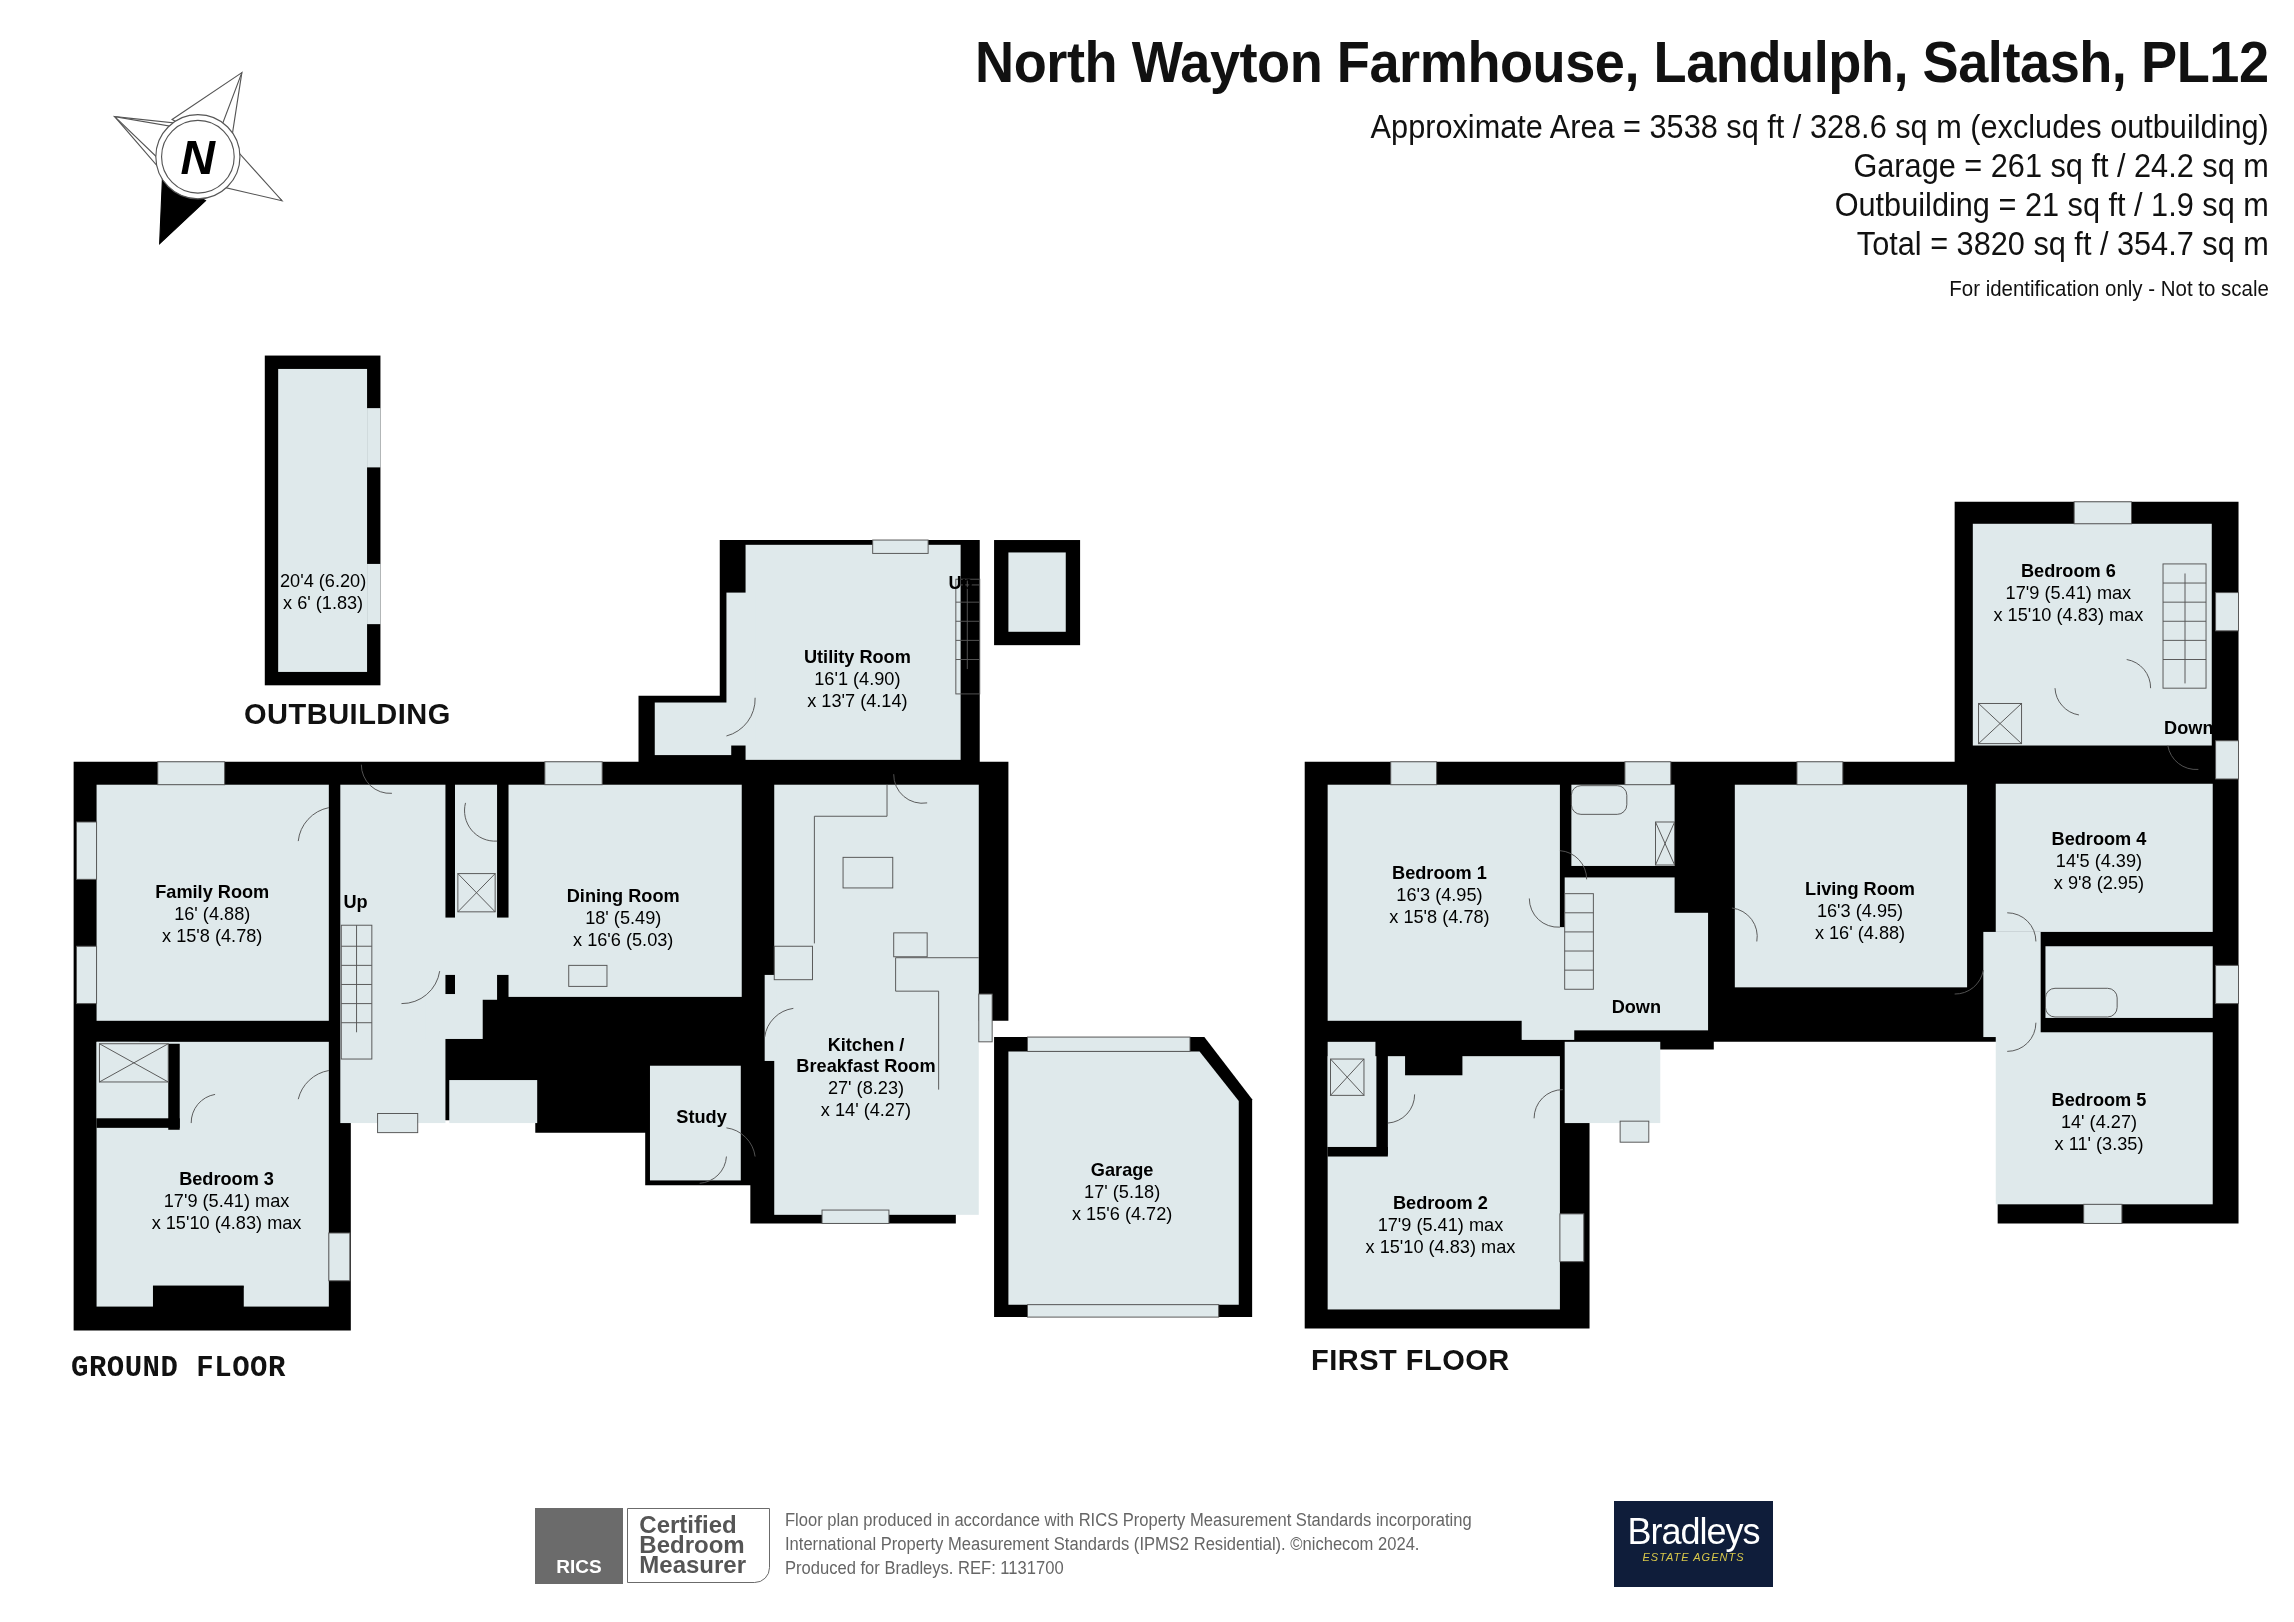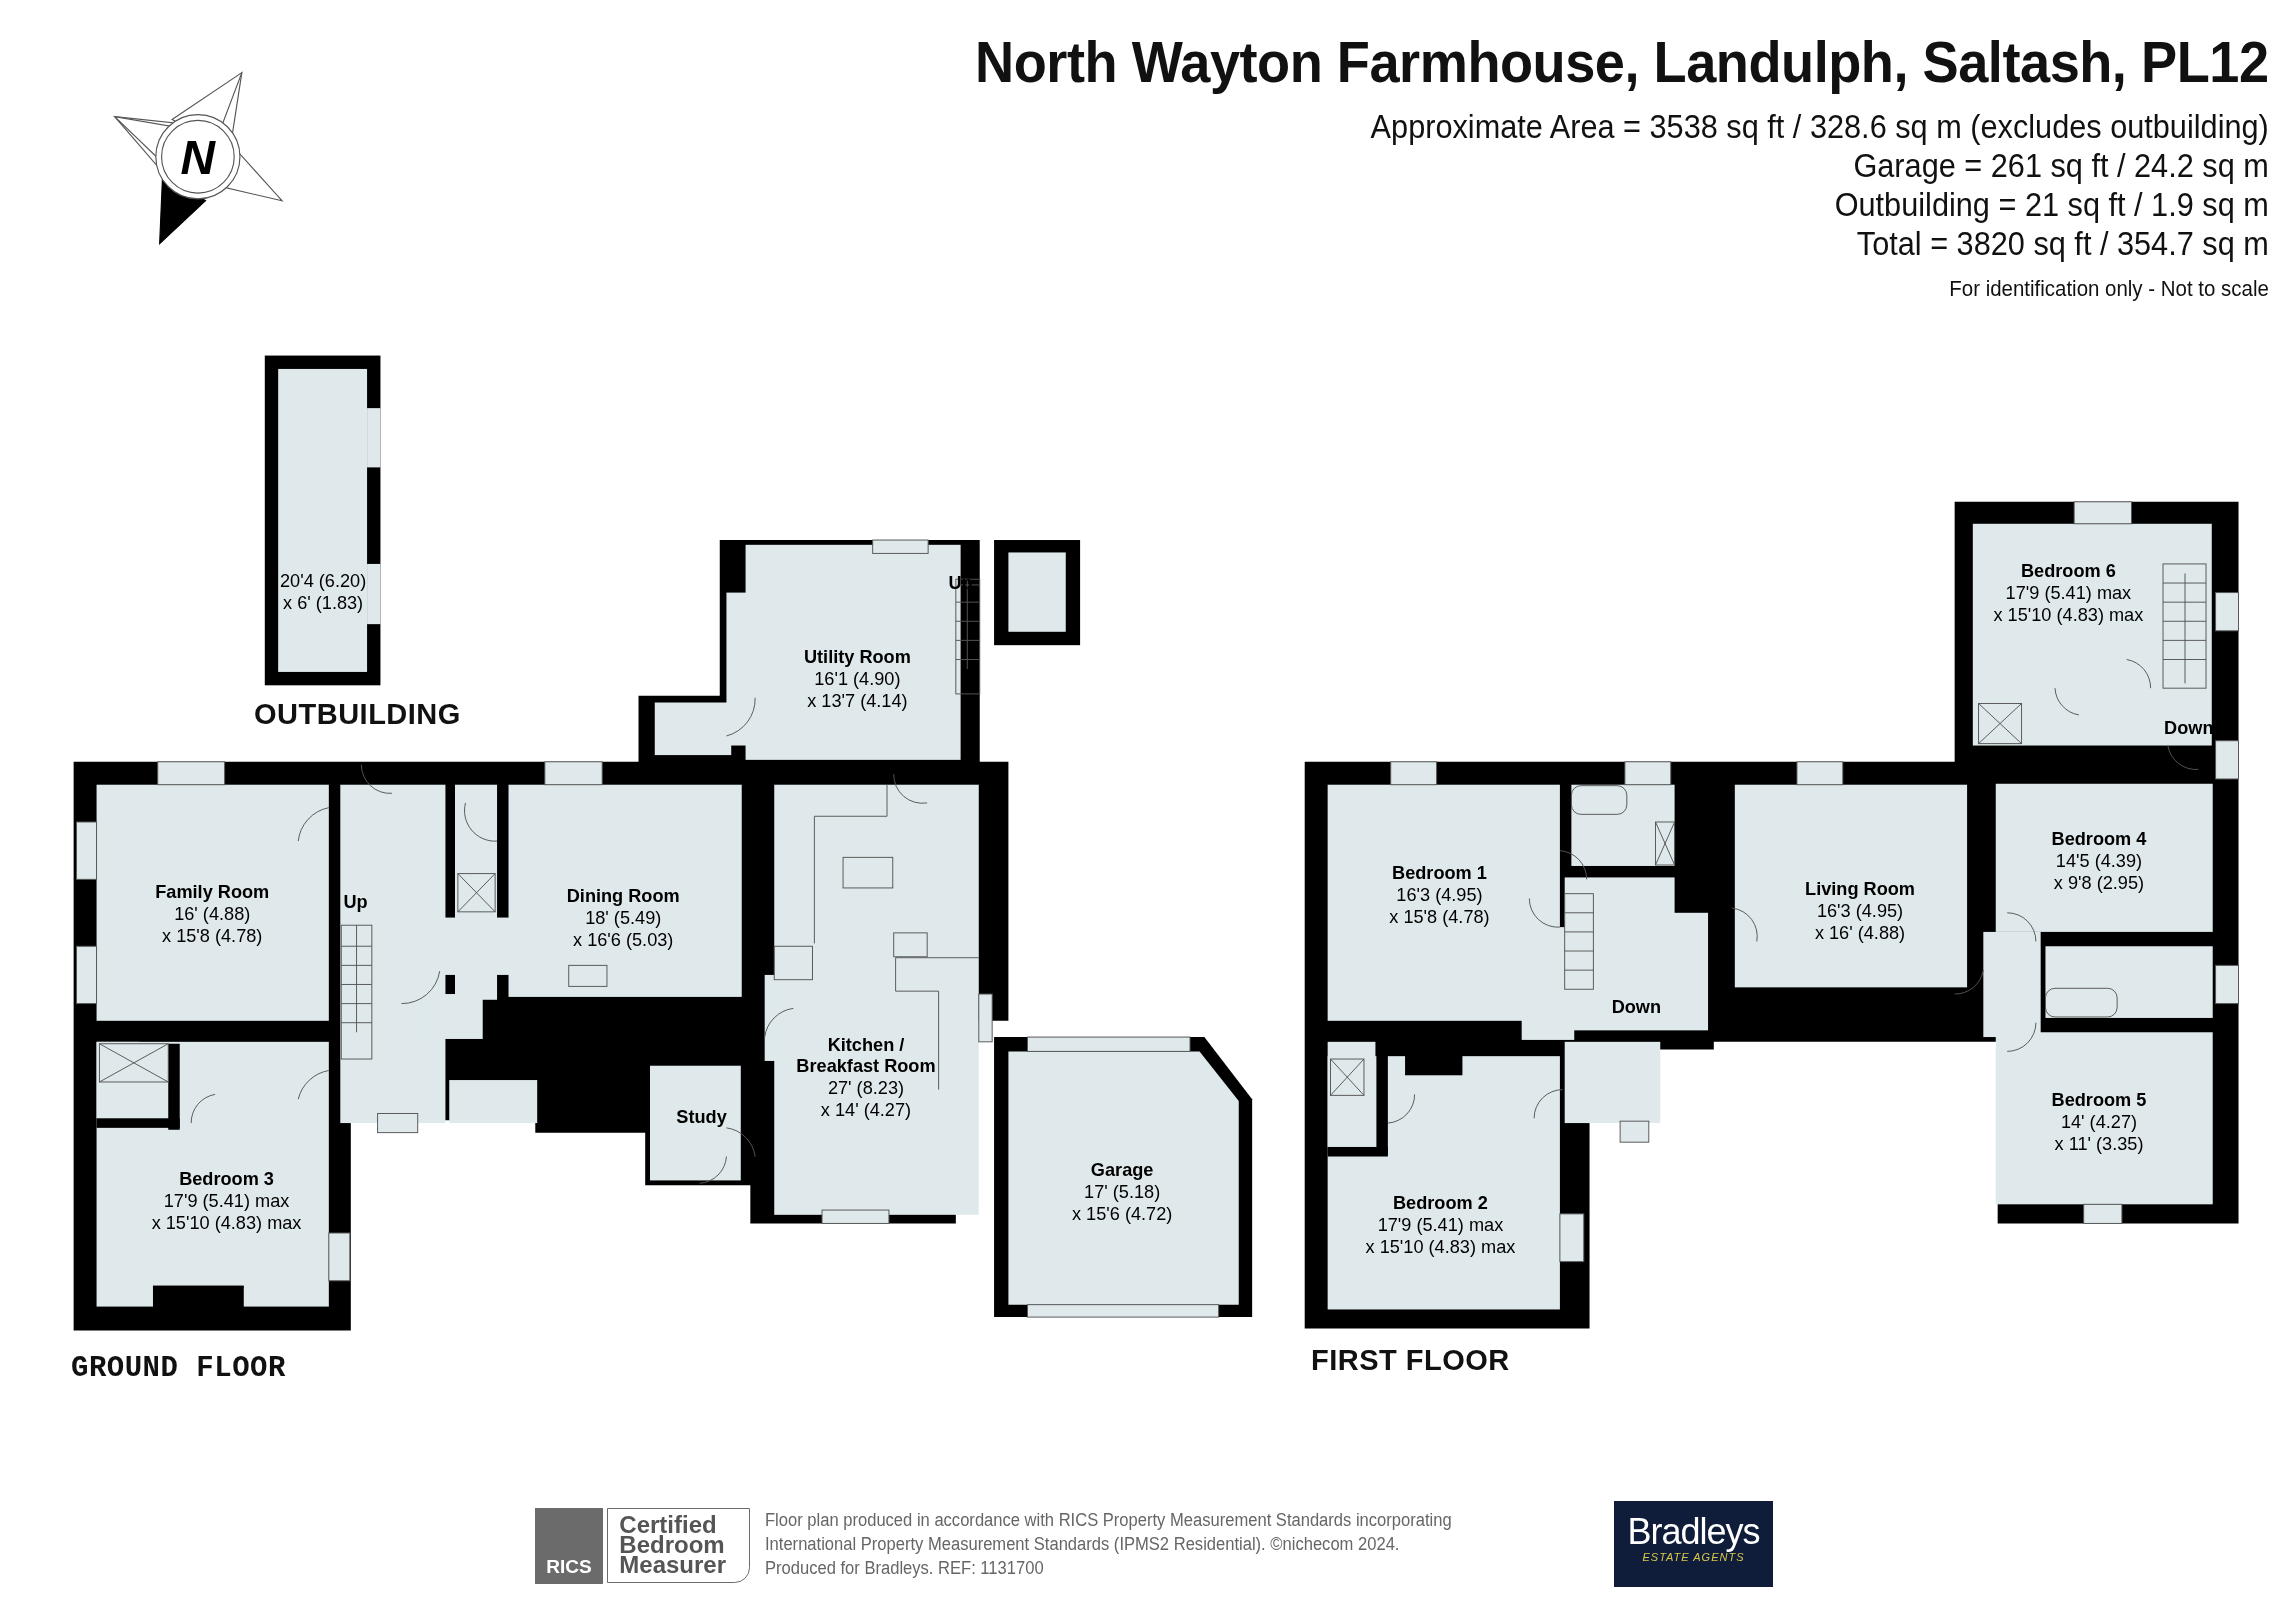--- a/index.html
+++ b/index.html
@@ -5,21 +5,21 @@
   html, body { margin:0; padding:0; background:#ffffff; }
   body { width:2294px; height:1622px; position:relative; overflow:hidden; font-family:"Liberation Sans", sans-serif; color:#111; }
   .title { position:absolute; right:25px; top:29px; font-size:57px; font-weight:bold; letter-spacing:-0.5px; white-space:nowrap; transform:scaleX(0.95); transform-origin:right top; }
   .areas { position:absolute; right:25px; top:107px; text-align:right; font-size:33px; line-height:39px; transform:scaleX(0.93); transform-origin:right top; }
   .areas .note { font-size:22px; margin-top:5.7px; }
   svg.plan { position:absolute; left:0; top:0; }
   .lbl { font-family:"Liberation Sans", sans-serif; }
   .floor-label { position:absolute; font-weight:bold; font-size:29px; letter-spacing:0.5px; }
   .footer { position:absolute; left:535px; top:1508px; height:86px; display:flex; align-items:flex-start; }
   .rics { display:flex; height:76px; }
-  .rics-logo { width:68px; height:76px; background:#6b6b6b; color:#fff; display:flex; flex-direction:column; align-items:center; justify-content:flex-end; font-weight:bold; font-size:19px; padding-bottom:5.7px; box-sizing:border-box; }
+  .rics-logo { width:88px; height:76px; background:#6b6b6b; color:#fff; display:flex; flex-direction:column; align-items:center; justify-content:flex-end; font-weight:bold; font-size:19px; padding-bottom:5.7px; box-sizing:border-box; }
   .rics-badge { width:143px; height:75px; border:1.9px solid #6b6b6b; border-left:none; border-radius:0 0 15.3px 0; margin-left:3.8px; border-left:1.9px solid #6b6b6b; color:#555; font-weight:bold; font-size:24px; line-height:20px; padding:5.7px 0 0 11.5px; box-sizing:border-box; }
   .footer-text { margin-left:15.3px; color:#666; font-size:18px; line-height:24px; transform:scaleX(0.92); transform-origin:left top; width:832px; }
   .bradleys { position:absolute; left:1614px; top:1501px; width:159px; height:86px; background:#0f1d3a; color:#fff; text-align:center; }
   .bradleys .b1 { font-size:36px; margin-top:10px; letter-spacing:-1px; }
   .bradleys .b2 { font-size:11px; color:#d9c84a; letter-spacing:1px; margin-top:-1.9px;font-style:italic; }
 </style>
 </head>
 <body>
 
 <div class="title">North Wayton Farmhouse, Landulph, Saltash, PL12</div>
@@ -297,21 +297,21 @@
     <text x="2196" y="907" text-anchor="middle" font-size="19" class="lbl">14'5 (4.39)</text>
     <text x="2196" y="930" text-anchor="middle" font-size="19" class="lbl">x 9'8 (2.95)</text>
   </g>
   <g>
     <text x="2196" y="1157" text-anchor="middle" font-size="19" font-weight="bold" class="lbl">Bedroom 5</text>
     <text x="2196" y="1180" text-anchor="middle" font-size="19" class="lbl">14' (4.27)</text>
     <text x="2196" y="1203" text-anchor="middle" font-size="19" class="lbl">x 11' (3.35)</text>
   </g>
 </svg>
 
-<div class="floor-label" style="left:254px; top:698px;text-align:right;">OUTBUILDING</div>
+<div class="floor-label" style="left:244px; top:698px;text-align:right;">OUTBUILDING</div>
 <div class="floor-label" style="left:71px; top:1352px;font-family:Liberation Mono, monospace;">GROUND FLOOR</div>
 <div class="floor-label" style="left:1311px; top:1344px;">FIRST FLOOR</div>
 
 <div class="footer">
   <div class="rics">
     <div class="rics-logo">RICS</div>
     <div class="rics-badge">
       <div>Certified</div>
       <div>Bedroom</div>
       <div>Measurer</div>

